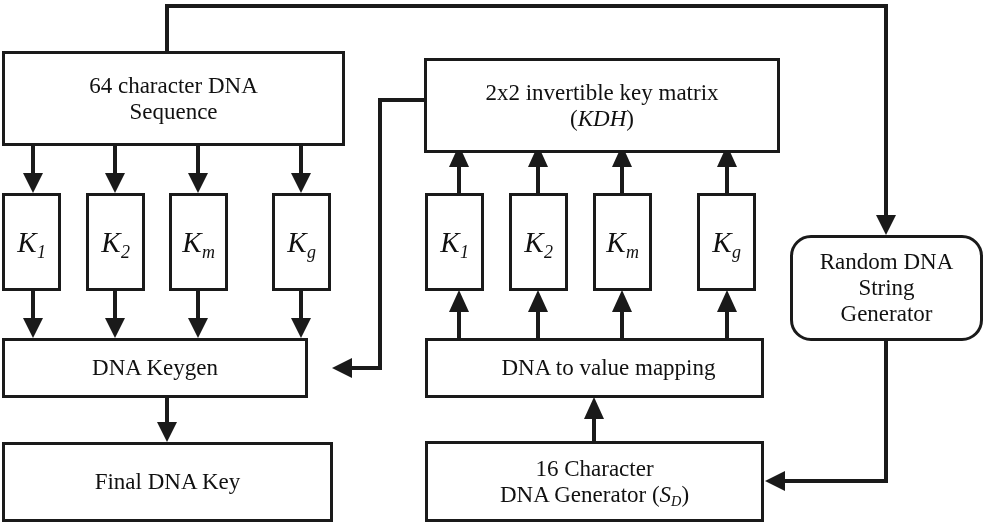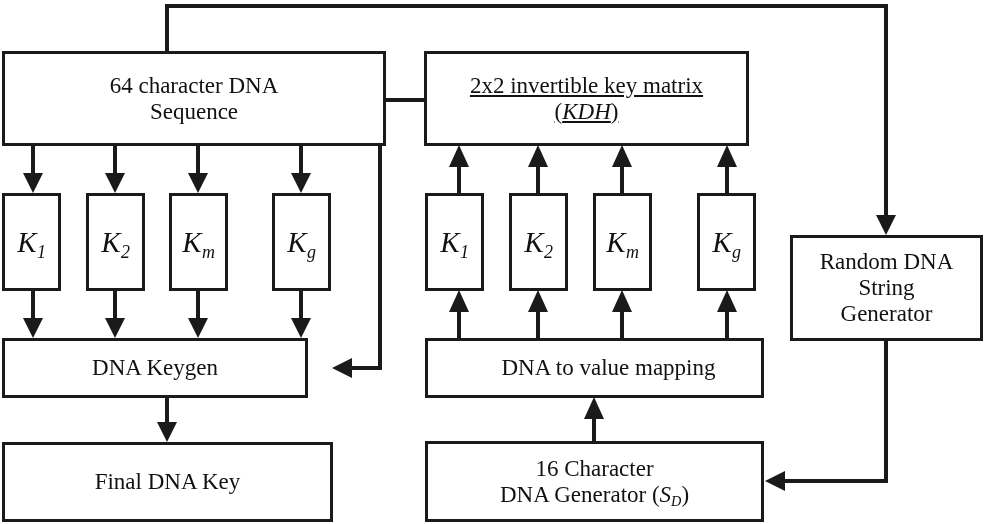--- a/index.html
+++ b/index.html
@@ -113,21 +113,21 @@
     <line x1="727" y1="338" x2="727" y2="305"></line>
     <polygon points="727,290 717,312 737,312"></polygon>
 
     <line x1="594" y1="441" x2="594" y2="412"></line>
     <polygon points="594,397 584,419 604,419"></polygon>
 
     <polyline points="886,341 886,481 780,481"></polyline>
     <polygon points="765,481 785,471 785,491"></polygon>
   </svg>
 
-  <div class="box box-lg" style="left:2px; top:51px; width:384px; height:95px;">
+  <div class="box box-lg" style="left:2px; top:51px; width:343px; height:95px;">
     <div>
       <span>64 character DNA</span><br>
       <span>Sequence</span>
     </div>
   </div>
 
   <div class="box box-k" style="left:2px; top:193px; width:59px; height:98px;">
     <span><span>K</span><sub>1</sub></span>
   </div>
   <div class="box box-k" style="left:86px; top:193px; width:59px; height:98px;">
@@ -141,21 +141,21 @@
   </div>
 
   <div class="box box-lg" style="left:2px; top:338px; width:306px; height:60px;">
     <span>DNA Keygen</span>
   </div>
 
   <div class="box box-lg" style="left:2px; top:442px; width:331px; height:80px;">
     <span>Final DNA Key</span>
   </div>
 
-  <div class="box box-lg" style="left:424px; top:51px; width:325px; height:95px;text-decoration:underline;">
+  <div class="box box-lg" style="left:424px; top:58px; width:356px; height:95px;">
     <div>
       <span>2x2 invertible key matrix</span><br>
       <span><span>(</span><span class="ital">KDH</span><span>)</span></span>
     </div>
   </div>
 
   <div class="box box-k" style="left:425px; top:193px; width:59px; height:98px;">
     <span><span>K</span><sub>1</sub></span>
   </div>
   <div class="box box-k" style="left:509px; top:193px; width:59px; height:98px;">
@@ -172,21 +172,21 @@
     <span>DNA to value mapping</span>
   </div>
 
   <div class="box box-lg" style="left:425px; top:441px; width:339px; height:81px;align-items:center;">
     <div>
       <span>16 Character</span><br>
       <span><span>DNA Generator (</span><span class="ital"><span>S</span><sub>D</sub></span><span>)</span></span>
     </div>
   </div>
 
-  <div class="box box-lg" style="left:790px; top:235px; width:193px; height:106px;">
+  <div class="box box-lg" style="left:790px; top:235px; width:193px; height:106px;border-radius:21px;">
     <div>
       <span>Random DNA</span><br>
       <span>String</span><br>
       <span>Generator</span>
     </div>
   </div>
 
 </div>
 
 </body></html>

